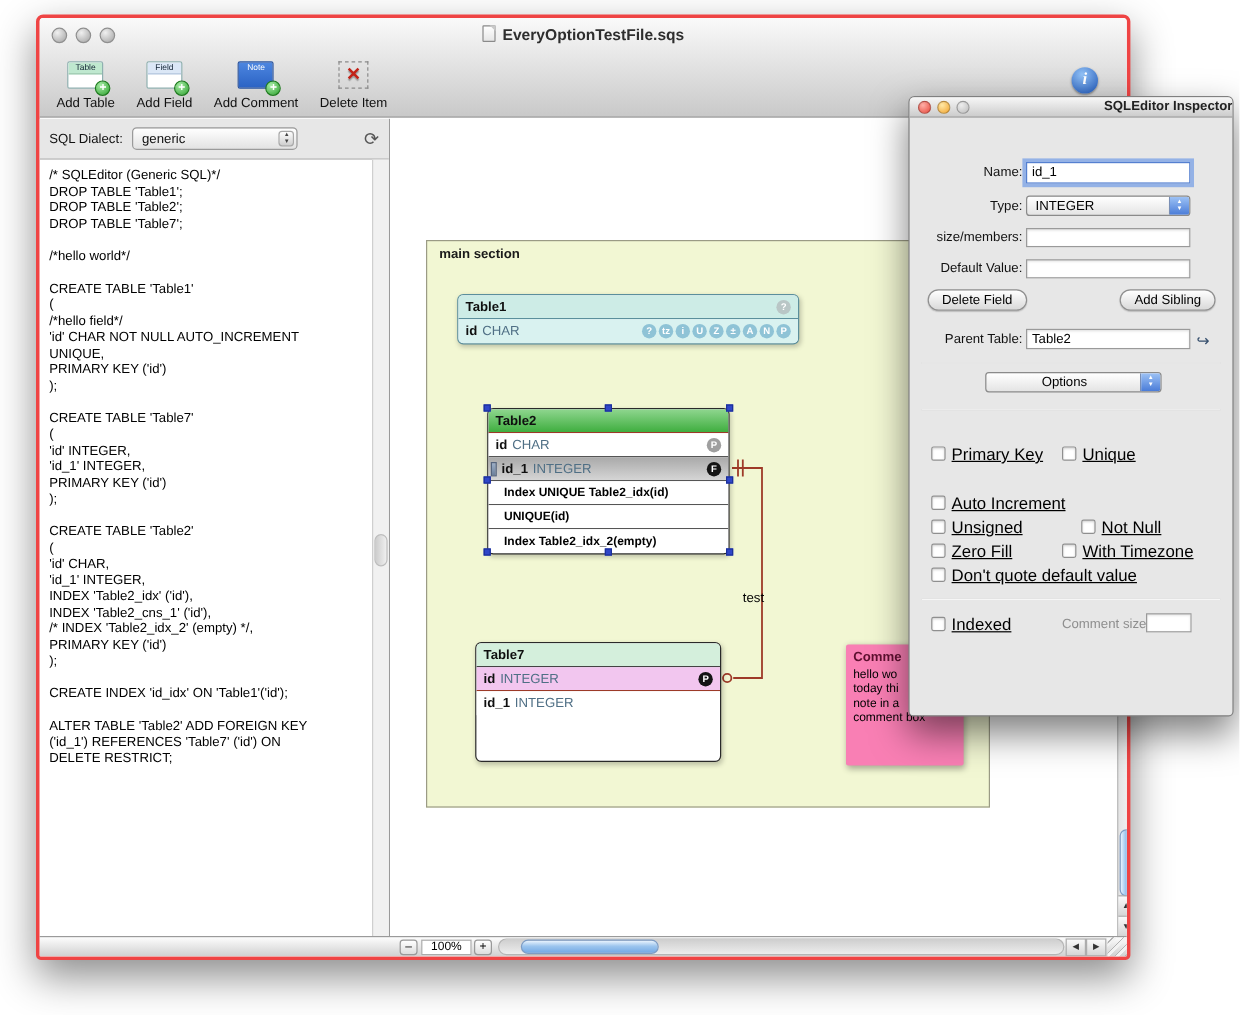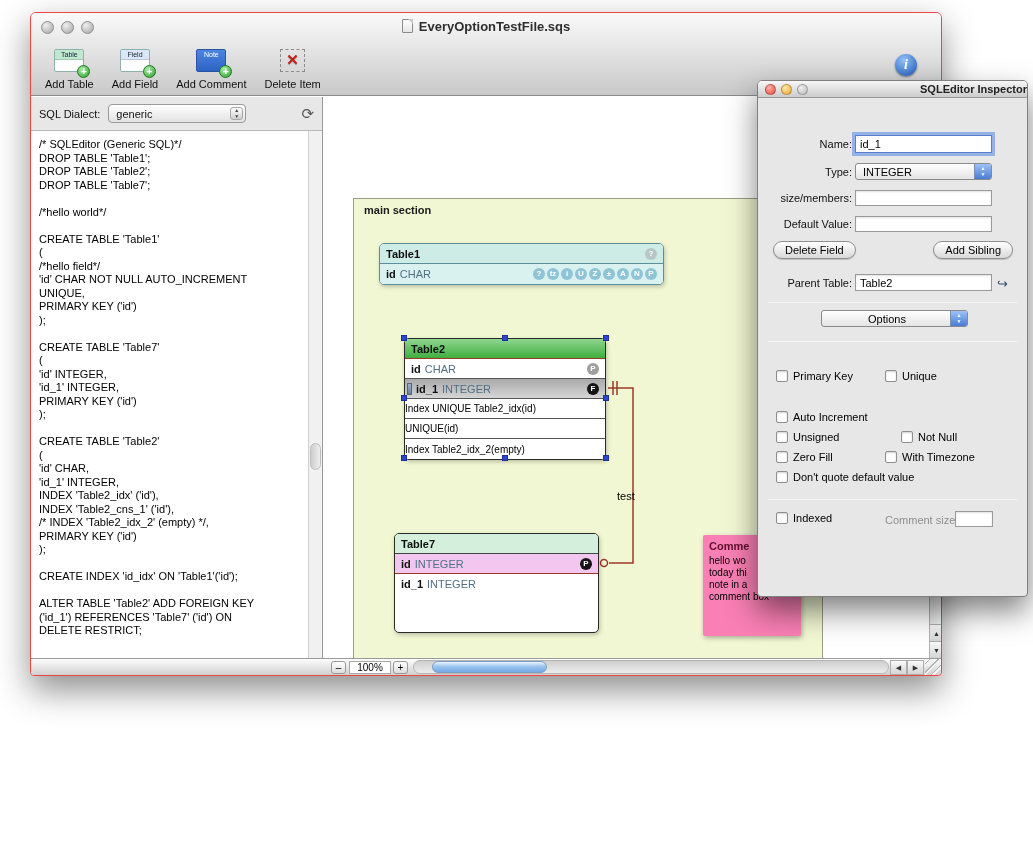--- a/index.html
+++ b/index.html
@@ -1,21 +1,21 @@
 <!DOCTYPE html>
 <html><head>
 <meta charset="utf-8">
 <style>
   * { box-sizing: border-box; margin: 0; padding: 0; }
   body { background:#fff; font-family:"Liberation Sans", sans-serif; }
   #screen { position:relative; width:1033px; height:846px; overflow:hidden; background:#fff; }
 
   
-  .win { position:absolute; left:30px; top:12px; width:912px; height:664px;
-         border:1px solid #ef4444; border-radius:6px 6px 4px 4px;
+  .win { position:absolute; left:30px; top:12px; width:912px; height:788px;
+         border:3px solid #ef4444; border-radius:6px 6px 4px 4px;
          box-shadow:0 14px 34px rgba(0,0,0,.45); background:#fff; overflow:hidden; }
   .topchrome { position:absolute; left:0; top:0; right:0; height:83px;
                background:linear-gradient(#fafafa,#c9c9c9); border-bottom:1px solid #8a8a8a; }
   .lights { position:absolute; left:10px; top:8px; display:flex; gap:7px; }
   .light { width:13px; height:13px; border-radius:50%;
            background:radial-gradient(circle at 35% 30%,#f0f0f0,#b5b5b5 75%);
            border:1px solid #8f8f8f; }
   .wtitle { position:absolute; top:6px; left:0; right:0; text-align:center;
             font-size:13px; font-weight:bold; color:#2e2e2e; line-height:16px; }
   .docicon { width:11px; height:14px; border:1px solid #8a8a8a; border-radius:1px;
@@ -84,21 +84,21 @@
 
   .dbtable { position:absolute; background:#fff; border:1px solid #2a2a2a; border-radius:5px;
              font-size:11px; box-shadow:1px 2px 4px rgba(0,0,0,.22); overflow:hidden; }
   .thead { height:20px; display:flex; align-items:center; padding:0 6px;
            font-weight:bold; border-bottom:1px solid #444; color:#0f0f0f; }
   .trow { height:20px; display:flex; align-items:center; padding:0 6px; gap:4px;
           border-bottom:1px solid #555; position:relative; background:#fff; }
   .trow:last-child { border-bottom:none; }
   .fname { font-weight:bold; color:#101010; }
   .ftype { color:#4f6f85; }
-  .idxrow { font-size:10px; padding-left:0; color:#000; }
+  .idxrow { font-size:10px; padding-left:13px; color:#000;font-weight:bold; }
   .bdg { width:12px; height:12px; border-radius:50%; background:#8fc3d6; color:#fff;
          font-size:8px; font-weight:bold; display:flex; align-items:center; justify-content:center;
          flex:none; line-height:12px; }
   .bdg.dark { background:#141414; }
   .bdg.gray { background:#9f9f9f; }
   .bdg.help { background:#b9c6c6; }
   .spacer { margin-left:auto; display:flex; gap:2px; align-items:center; }
 
   .t1 { left:56px; top:146px; width:285px; border-color:#5b8f9c; }
   .t1 .thead { background:#cdece6; border-bottom-color:#5b8f9c; }
@@ -160,21 +160,21 @@
            padding:0 22px 0 7px; font-size:11px; color:#000; }
   .popup .cap { position:absolute; right:0; top:0; bottom:0; width:17px;
                 background:linear-gradient(#9dc2f5,#4a7cd8); border-left:1px solid #7a8fb5;
                 border-radius:0 2px 2px 0; display:flex; flex-direction:column; align-items:center;
                 justify-content:center; gap:1px; color:#fff; font-size:5px; line-height:5px; }
   .popup.centered { justify-content:center; padding:0 22px 0 7px; }
   .aquabtn { position:absolute; height:18px; border:1px solid #8f8f8f; border-radius:9px;
              background:linear-gradient(#ffffff,#d9d9d9); font-size:11px; text-align:center;
              line-height:16px; padding:0 11px; box-shadow:0 1px 1px rgba(0,0,0,.18); color:#000; }
   .sep { position:absolute; left:10px; right:10px; height:1px; background:#c0c0c0; border-bottom:1px solid #f6f6f6; }
-  .cb { position:absolute; display:flex; align-items:center; gap:5px; font-size:11px; color:#000; }
+  .cb { position:absolute; display:flex; align-items:center; gap:5px; font-size:14px; color:#000;text-decoration:underline; }
   .cbbox { width:12px; height:12px; background:#fff; border:1px solid #8f8f8f; border-radius:2px;
            box-shadow:inset 0 1px 2px rgba(0,0,0,.18); flex:none; }
   .dimlabel { position:absolute; font-size:11px; color:#8e8e8e; }
   .jump { position:absolute; font-size:13px; color:#37506e; }
 </style>
 </head>
 <body>
 
 <div id="screen">
 

